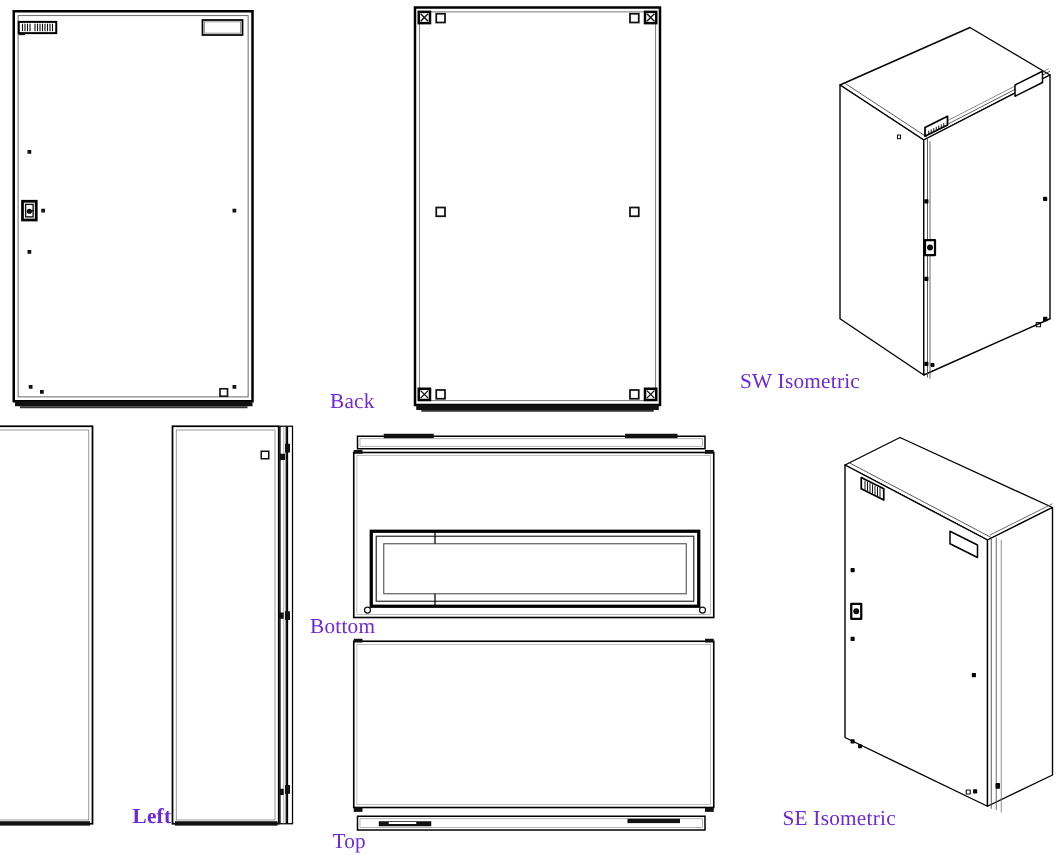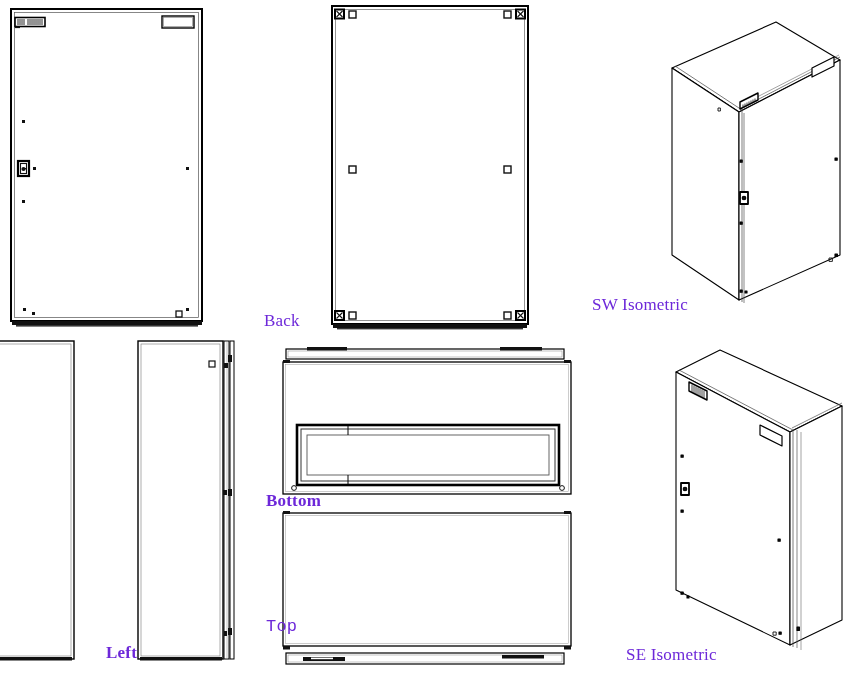--- a/index.html
+++ b/index.html
@@ -296,19 +296,19 @@
     </g>
 
   </svg>
 
   <div class="vlabel" style="left:264px; top:314px;">Back</div>
 
   <div class="vlabel" style="left:592px; top:298px;">SW Isometric</div>
 
   <div class="vlabel" style="left:106px; top:646px;font-weight:bold;">Left</div>
 
-  <div class="vlabel" style="left:266px; top:494px;font-weight:bold;">Bottom</div>
-
-  <div class="vlabel" style="left:266px; top:620px;font-family:Liberation Mono, monospace;">Top</div>
+  <div class="vlabel" style="left:248px; top:494px;">Bottom</div>
+
+  <div class="vlabel" style="left:266px; top:666px;">Top</div>
 
   <div class="vlabel" style="left:626px; top:648px;">SE Isometric</div>
 
 </div>
 
 </body></html>

